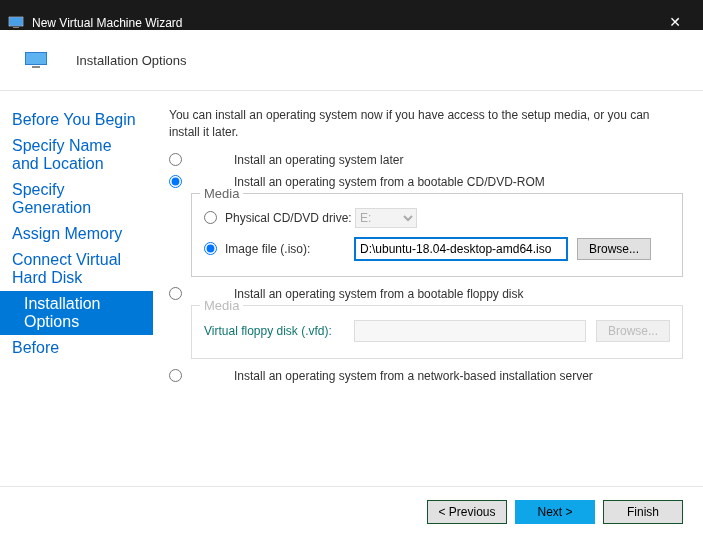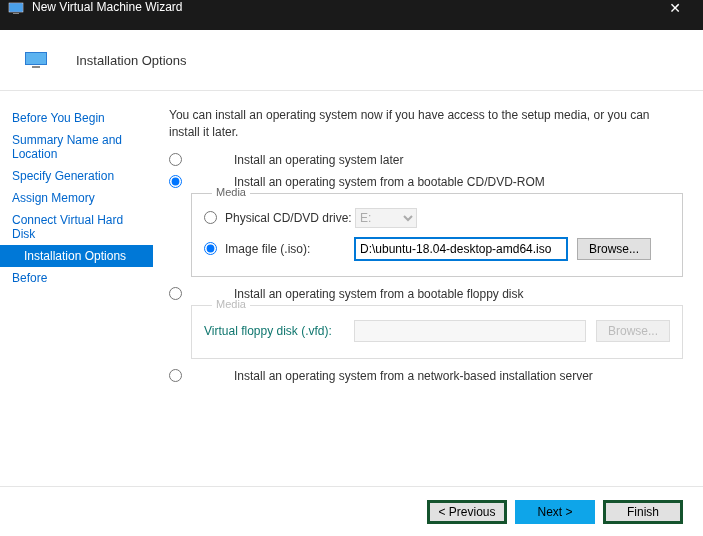--- a/index.html
+++ b/index.html
@@ -1,56 +1,56 @@
 <!DOCTYPE html>
 <html><head>
 <meta charset="utf-8">
 <style>
 * { box-sizing: border-box; margin: 0; padding: 0; font-family: "Segoe UI", Tahoma, sans-serif; }
 body { width: 703px; height: 536px; background: #fff; overflow: hidden; }
 
-.titlebar { height: 30px; background: #1a1a1a; color: #fff; display: flex; align-items: flex-start; padding: 0 8px; font-size: 12px; }
+.titlebar { height: 30px; background: #1a1a1a; color: #fff; display: flex; align-items: flex-end; padding: 0 8px; font-size: 12px; }
 .titlebar .icon { width: 16px; height: 16px; margin-right: 8px; display: flex; align-items: center; justify-content: center; }
 .titlebar .title { flex: 1; }
 .titlebar .close { width: 40px; text-align: center; font-size: 14px; cursor: pointer; }
 
 .header { height: 60px; display: flex; align-items: center; padding: 0 24px; }
 .header .hicon { width: 24px; height: 20px; margin-right: 28px; }
 .header .htitle { font-size: 13px; color: #333; }
 
 .body { display: flex; height: 396px; border-top: 1px solid #e5e5e5; }
 .sidebar { width: 198px; padding-top: 16px; }
-.sidebar .item { padding: 4px 12px; font-size: 12px; color: #0066cc; cursor: pointer; }
+.sidebar .item { padding: 4px 12px; font-size: 16px; color: #0066cc; cursor: pointer; }
 .sidebar .item.active { background: #0078d7; color: #fff; padding-left: 24px; }
 
 .content { flex: 1; padding: 16px 20px 0 16px; font-size: 12px; color: #333; }
 .intro { line-height: 1.4; margin-bottom: 12px; }
 
 .radio-row { display: flex; align-items: center; margin: 8px 0 4px 0; }
 .radio-row input[type=radio] { margin-right: 8px; width: 13px; height: 13px; }
 .radio-row label { cursor: pointer; margin-left: 44px; }
 
 .fieldset { border: 1px solid #ccc; margin: 4px 0 10px 22px; padding: 10px 12px 12px 12px; position: relative; }
 .fieldset.disabled { border-color: #ddd; }
-.fieldset .legend { position: absolute; top: -8px; left: 20px; background: #fff; padding: 0 4px; font-size: 11px; color: #666; }
+.fieldset .legend { position: absolute; top: -8px; left: 8px; background: #fff; padding: 0 4px; font-size: 13px; color: #666; }
 .fieldset.disabled .legend { color: #bbb; }
 
 .media-row { display: flex; align-items: center; margin: 4px 0; }
 .media-row input[type=radio] { margin-right: 8px; width: 13px; height: 13px; }
 .media-row .lbl { width: 130px; }
 .media-row .lbl.disabled { color: #0f766e; }
 .media-row select { width: 62px; height: 20px; font-size: 12px; background: #eee; border: 1px solid #ccc; color: #888; }
 .media-row input[type=text] { height: 22px; font-size: 12px; padding: 0 4px; border: 1px solid #0078d7; outline: 1px solid #0078d7; }
 .media-row input[type=text].iso { width: 212px; }
 .media-row input[type=text].vfd { width: 232px; border: 1px solid #ddd; outline: none; background: #f7f7f7; }
 .media-row .browse { width: 74px; height: 22px; font-size: 12px; margin-left: 10px; border: 1px solid #adadad; background: #e1e1e1; cursor: pointer; }
 .media-row .browse.disabled { color: #bbb; background: #f0f0f0; border-color: #ddd; cursor: default; }
 
 .footer { height: 50px; border-top: 1px solid #e5e5e5; display: flex; align-items: center; justify-content: flex-end; padding-right: 20px; gap: 8px; }
-.footer button { width: 80px; height: 24px; font-size: 12px; border: 3px solid #14532d; background: #e1e1e1; cursor: pointer; }
+.footer button { width: 80px; height: 24px; font-size: 12px; border: 1px solid #14532d; background: #e1e1e1; cursor: pointer; }
 .footer button.primary { border: 2px solid #0ea5e9; background: #0ea5e9; }
 </style>
 </head>
 <body>
 
 <div class="titlebar">
   <span class="icon">
     <svg width="16" height="16">
         <rect x="1" y="3" width="14" height="9" fill="#2b7cd3" stroke="#fff" stroke-width="0.5"></rect>
         <rect x="2" y="4" width="12" height="7" fill="#4aa0e8"></rect>
@@ -68,21 +68,21 @@
         <rect x="2" y="3" width="20" height="11" fill="#5cb3f0"></rect>
         <rect x="8" y="16" width="8" height="2" fill="#888"></rect>
       </svg>
   </span>
   <span class="htitle">Installation Options</span>
 </div>
 
 <div class="body">
   <div class="sidebar">
     <div class="item">Before You Begin</div>
-    <div class="item">Summary Name and Location</div>
+    <div class="item">Specify Name and Location</div>
     <div class="item">Specify Generation</div>
     <div class="item">Assign Memory</div>
     <div class="item">Connect Virtual Hard Disk</div>
     <div class="item active">Installation Options</div>
     <div class="item">Before</div>
   </div>
 
   <div class="content">
     <div class="intro">You can install an operating system now if you have access to the setup media, or you can install it later.</div>
 

